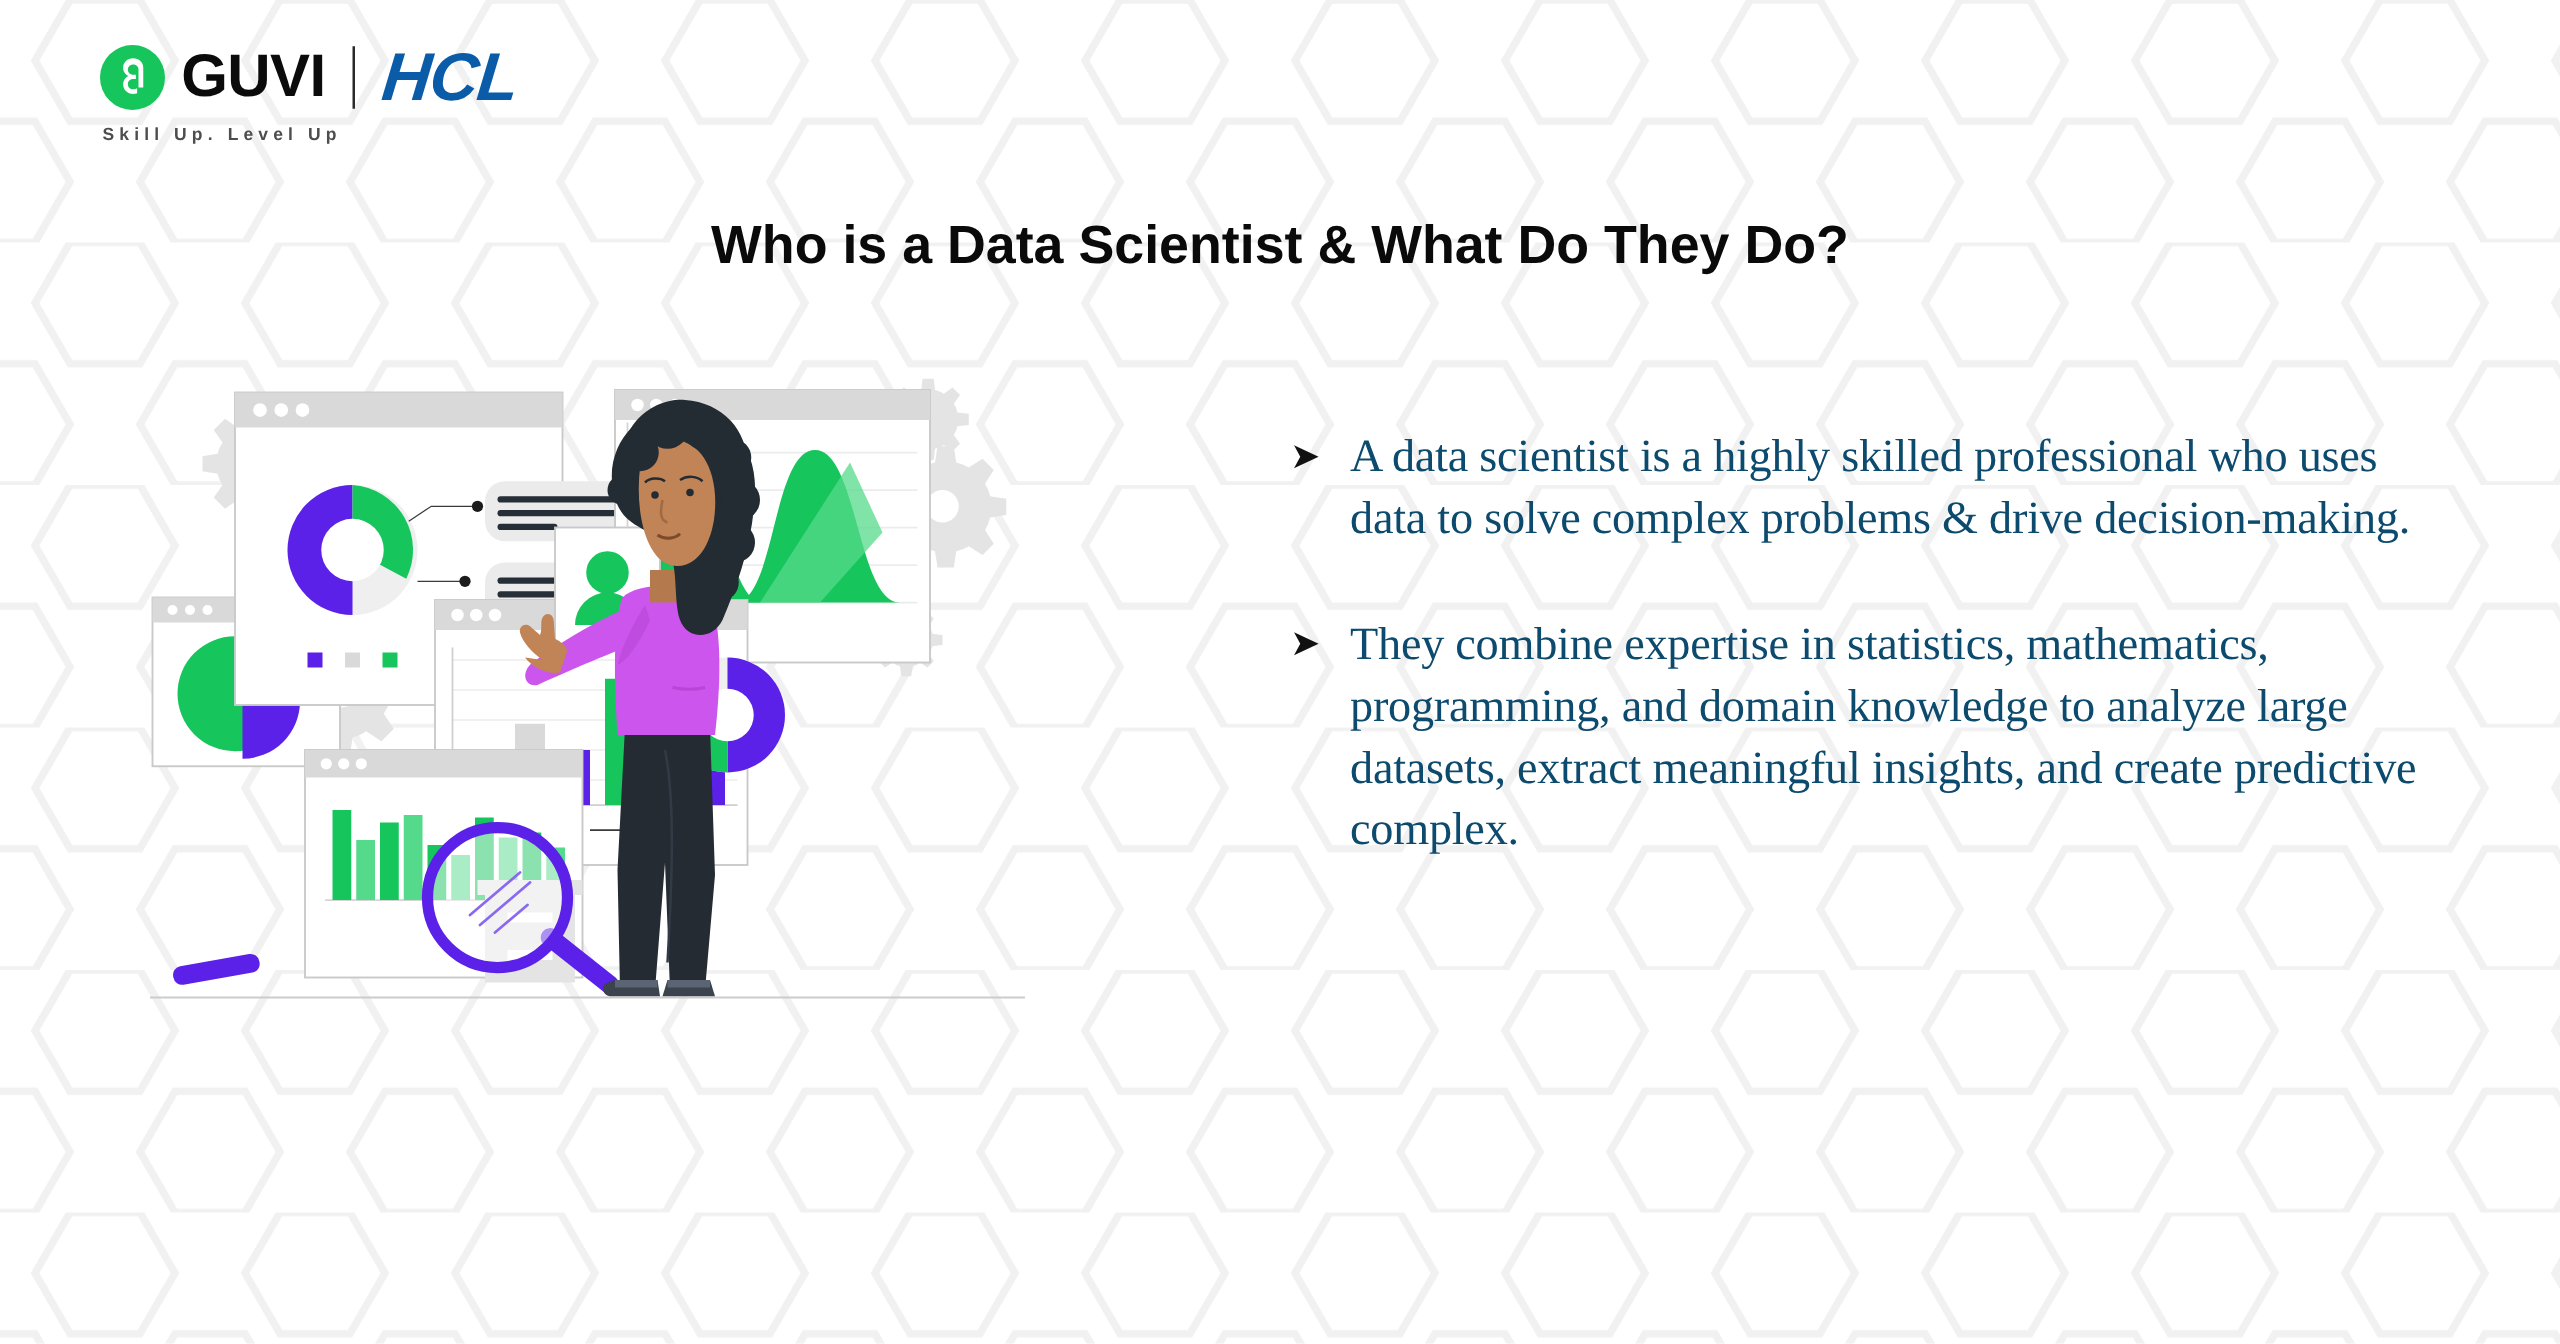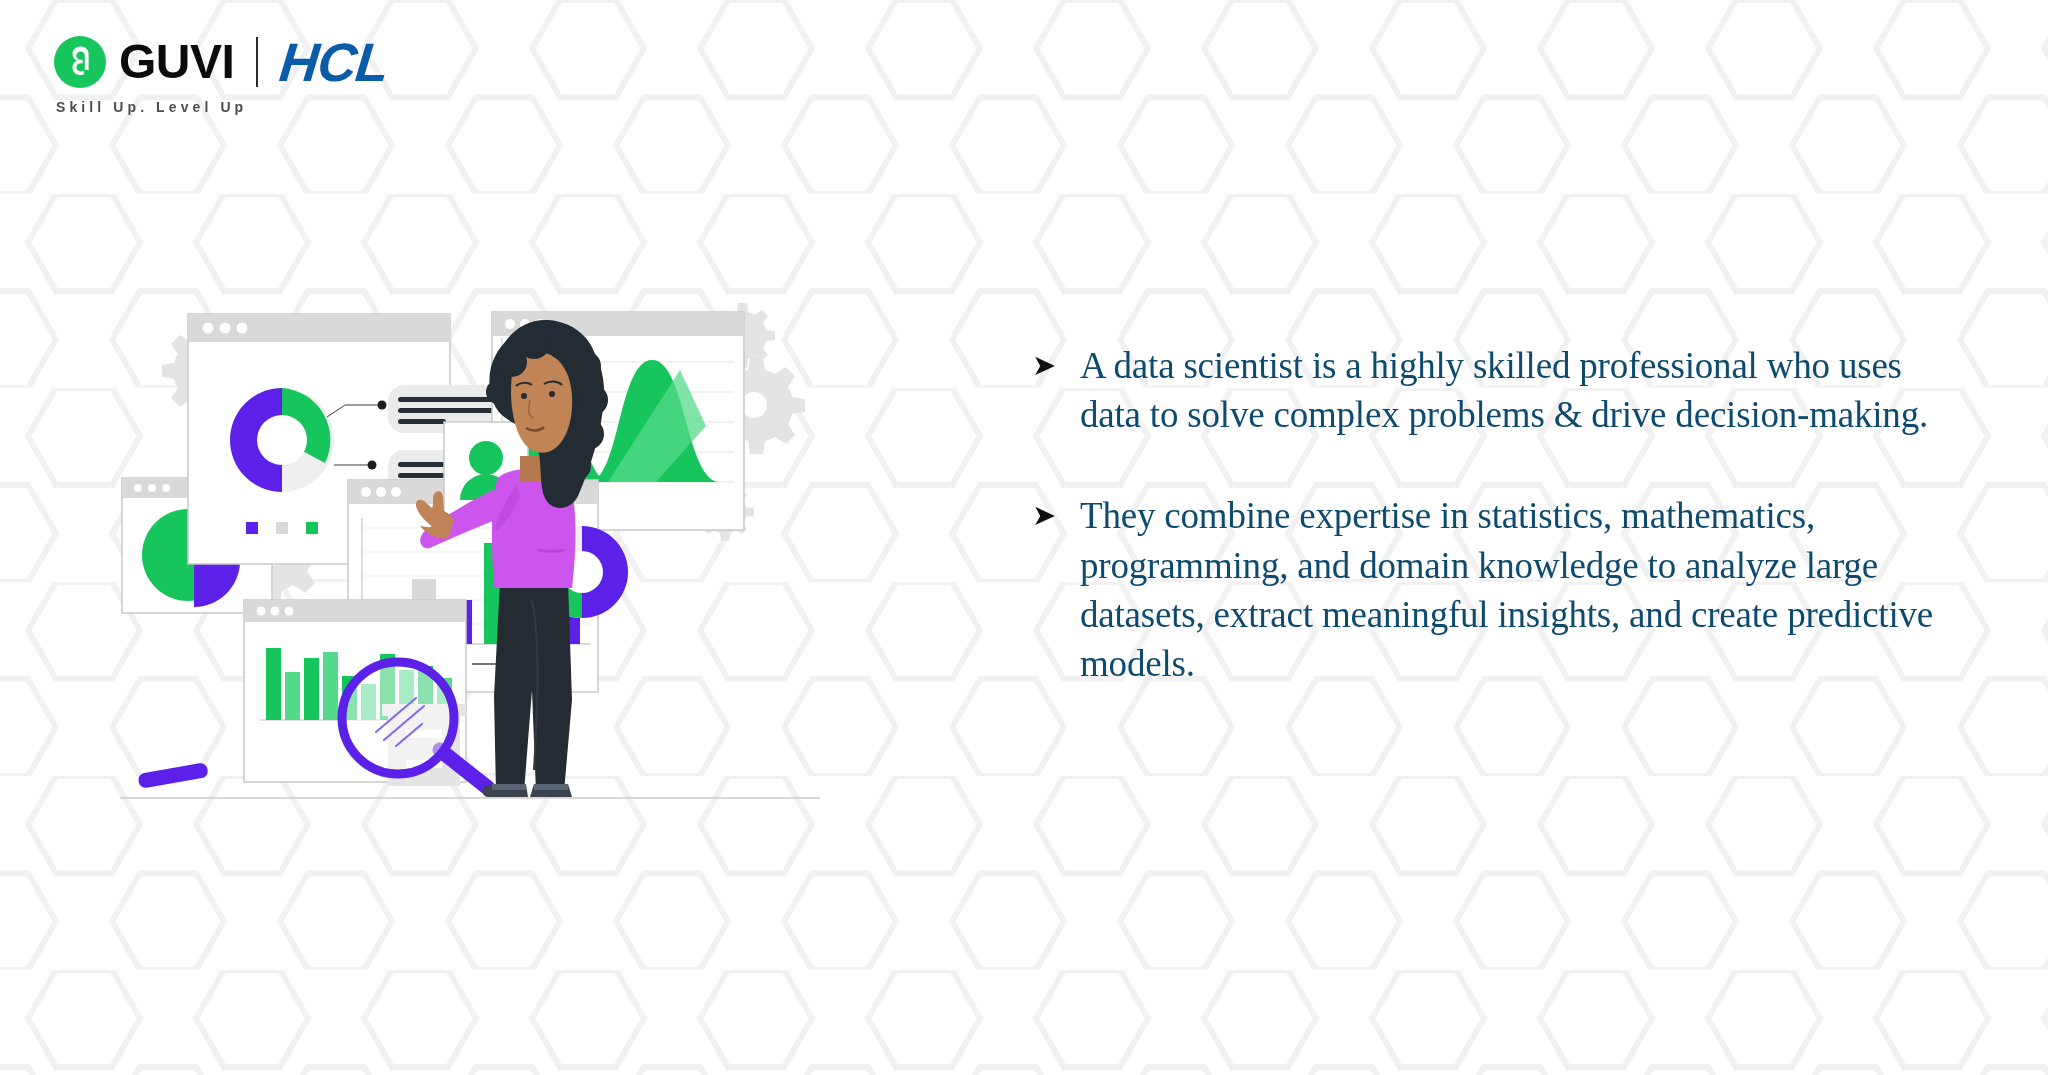--- a/index.html
+++ b/index.html
@@ -11,21 +11,21 @@
     overflow:hidden;
   }
 
   
   #hex-bg { position:absolute; inset:0; z-index:0; pointer-events:none; }
 
   
   .slide { position:absolute; inset:0; z-index:2; }
 
   
-  .brand { position:absolute; left:54px; top:35px; }
+  .brand { position:absolute; left:80px; top:35px; }
   .brand-row { display:flex; align-items:center; gap:22px; }
   .guvi-lockup { display:flex; align-items:center; gap:13px; }
   .guvi-mark { width:52px; height:52px; display:block; }
   .guvi-word {
     font-family:"Liberation Sans", sans-serif;
     font-size:48px; font-weight:700; letter-spacing:-0.5px;
     color:#0b0b0b; line-height:1;
   }
   .brand-divider { width:2px; height:50px; background:#2a2a2a; }
   .hcl-word {
@@ -95,29 +95,30 @@
           <path d="M26.5 10.5c-4.6 0-8 3.3-8 7.6 0 3.1 1.8 5.5 4.4 6.6-2.6 1.1-4.4 3.6-4.4 6.7 0 4.3 3.4 7.7 8 7.7 1.2 0 2.3-.2 3.2-.6v-3.9c-.8.5-1.9.8-3.1.8-2.5 0-4.3-1.8-4.3-4.1s1.8-4.1 4.3-4.1h2.1v-3.5h-2.1c-2.5 0-4.3-1.8-4.3-4 0-2.3 1.8-4.1 4.3-4.1 2.4 0 4.2 1.8 4.2 4.1v14.3h3.8V17.9c0-4.2-3.5-7.4-8.1-7.4z" fill="#ffffff"></path>
         </svg>
         <span class="guvi-word">GUVI</span>
       </div>
       <div class="brand-divider"></div>
       <span class="hcl-word">HCL</span>
     </div>
     <div class="tagline">Skill Up. Level Up</div>
   </div>
 
+  <h1 class="page-title">Who is a Data Scientist &amp; What Do They Do?</h1>
 
   <div class="bullets">
     <div class="bullet-item">
       <span class="bullet-arrow">➤</span>
       <span class="bullet-text">A data scientist is a highly skilled professional who uses data to solve complex problems &amp; drive decision-making.</span>
     </div>
     <div class="bullet-item">
       <span class="bullet-arrow">➤</span>
-      <span class="bullet-text">They combine expertise in statistics, mathematics, programming, and domain knowledge to analyze large datasets, extract meaningful insights, and create predictive models.</span>
+      <span class="bullet-text">They combine expertise in statistics, mathematics, programming, and domain knowledge to analyze large datasets, extract meaningful insights, and create predictive complex.</span>
     </div>
   </div>
 
   <div class="illustration">
     <svg viewBox="0 0 820 600">
 
       <g fill="#e4e4e4">
         <path d="M42 77 l0-12 12-2 a26 26 0 0 1 4-9 l-7-10 9-9 10 7 a26 26 0 0 1 9-4 l2-12 12 0 2 12 a26 26 0 0 1 9 4 l10-7 9 9 -7 10 a26 26 0 0 1 4 9 l12 2 0 12 -12 2 a26 26 0 0 1 -4 9 l7 10 -9 9 -10-7 a26 26 0 0 1 -9 4 l-2 12 -12 0 -2-12 a26 26 0 0 1 -9-4 l-10 7 -9-9 7-10 a26 26 0 0 1 -4-9 z"></path>
         <circle cx="85" cy="71" r="12" fill="#ffffff"></circle>
       </g>

